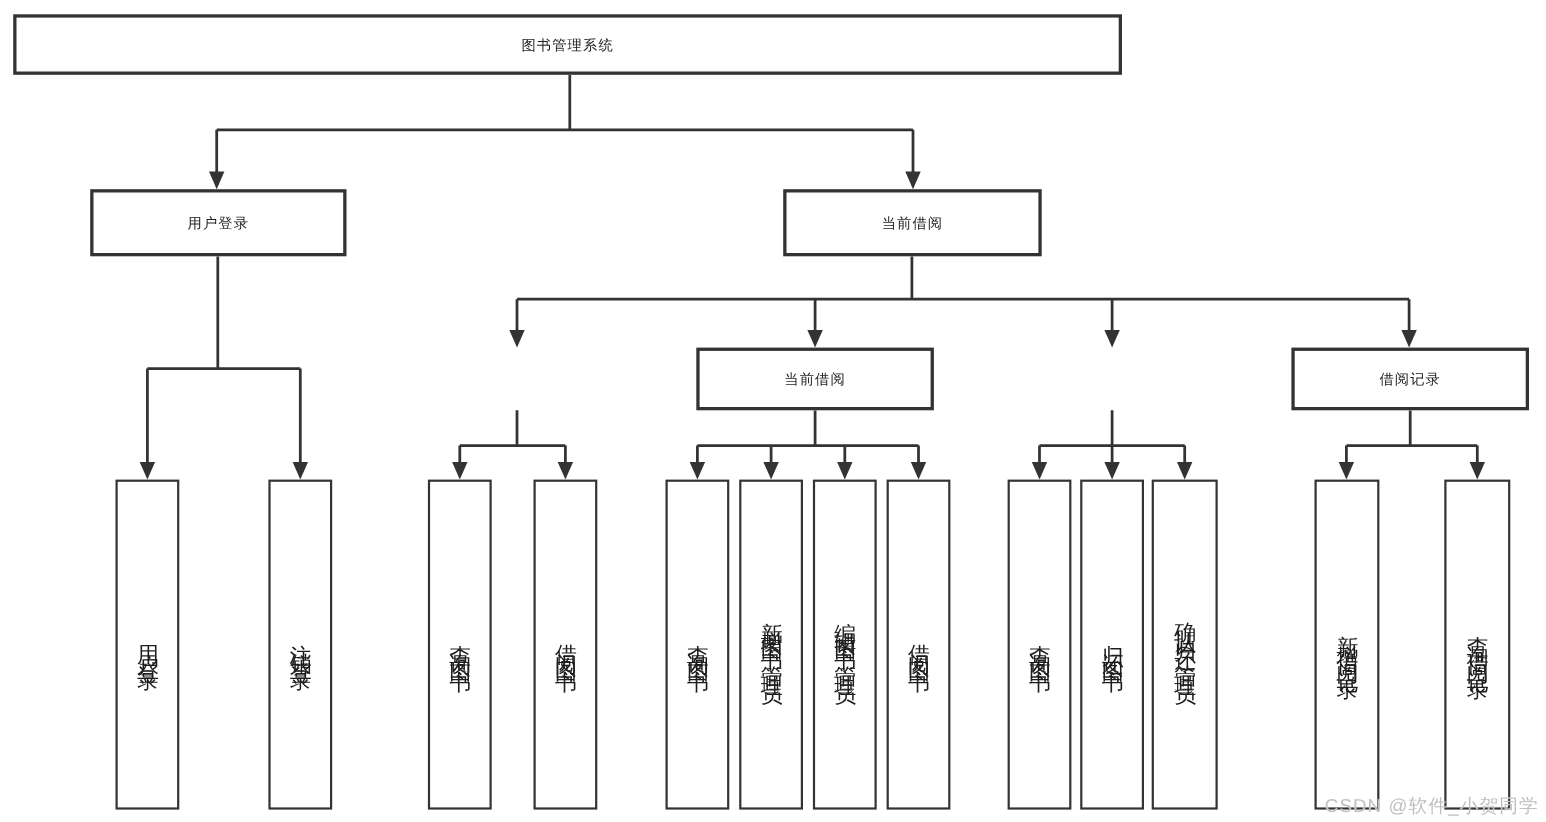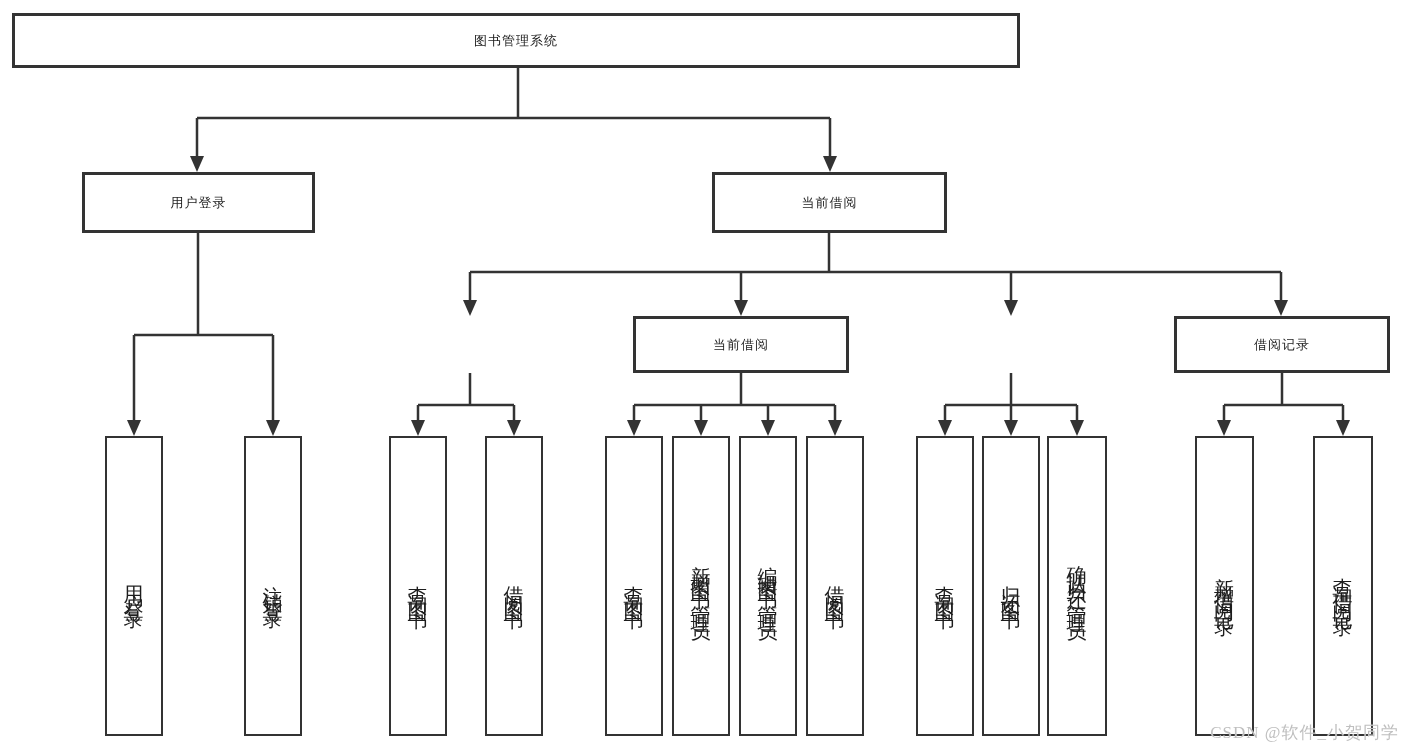--- a/index.html
+++ b/index.html
@@ -70,21 +70,20 @@
   #l-records-2   { left: 1313px; width: 60px; }
   #watermark {
     position: absolute;
     right: 6px;
     bottom: 3px;
     font-size: 17px;
     color: #bfbfbf;
     letter-spacing: 1px;
     z-index: 5;
     text-shadow: 0 0 1px rgba(255,255,255,0.8);
-    font-family: Liberation Serif, serif;
   }
 </style>
 </head>
 <body>
 
 <div id="canvas">
 
   <svg id="connectors" viewBox="0 0 1405 747" xmlns="http://www.w3.org/2000/svg">
     <g stroke="#333333" stroke-width="2.5" fill="none">
 

